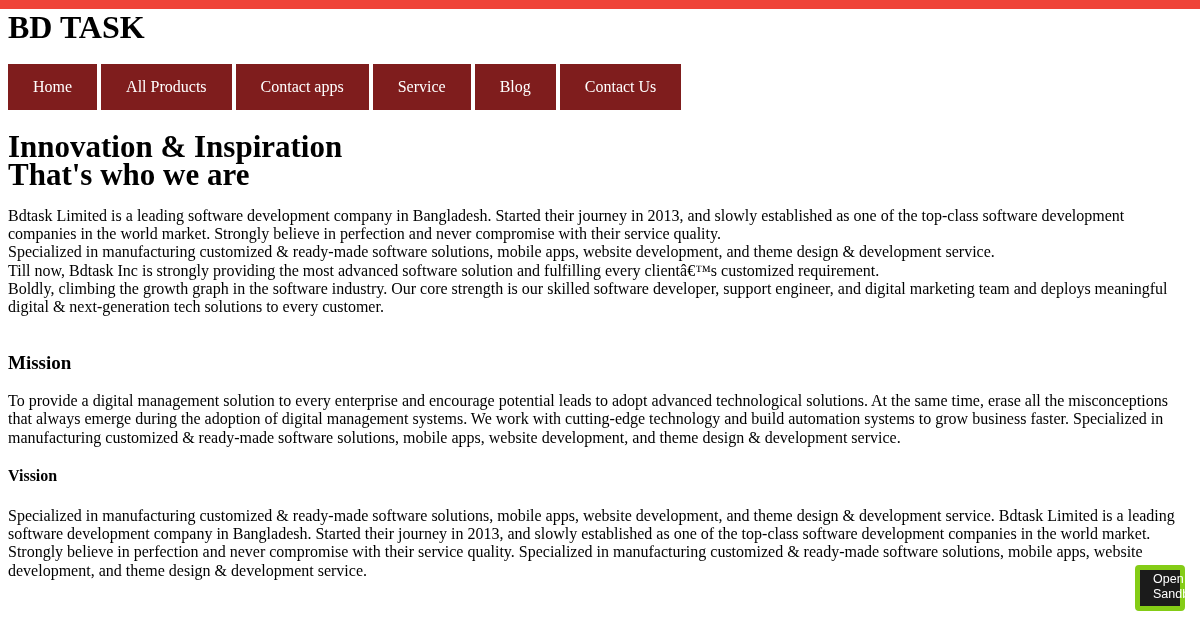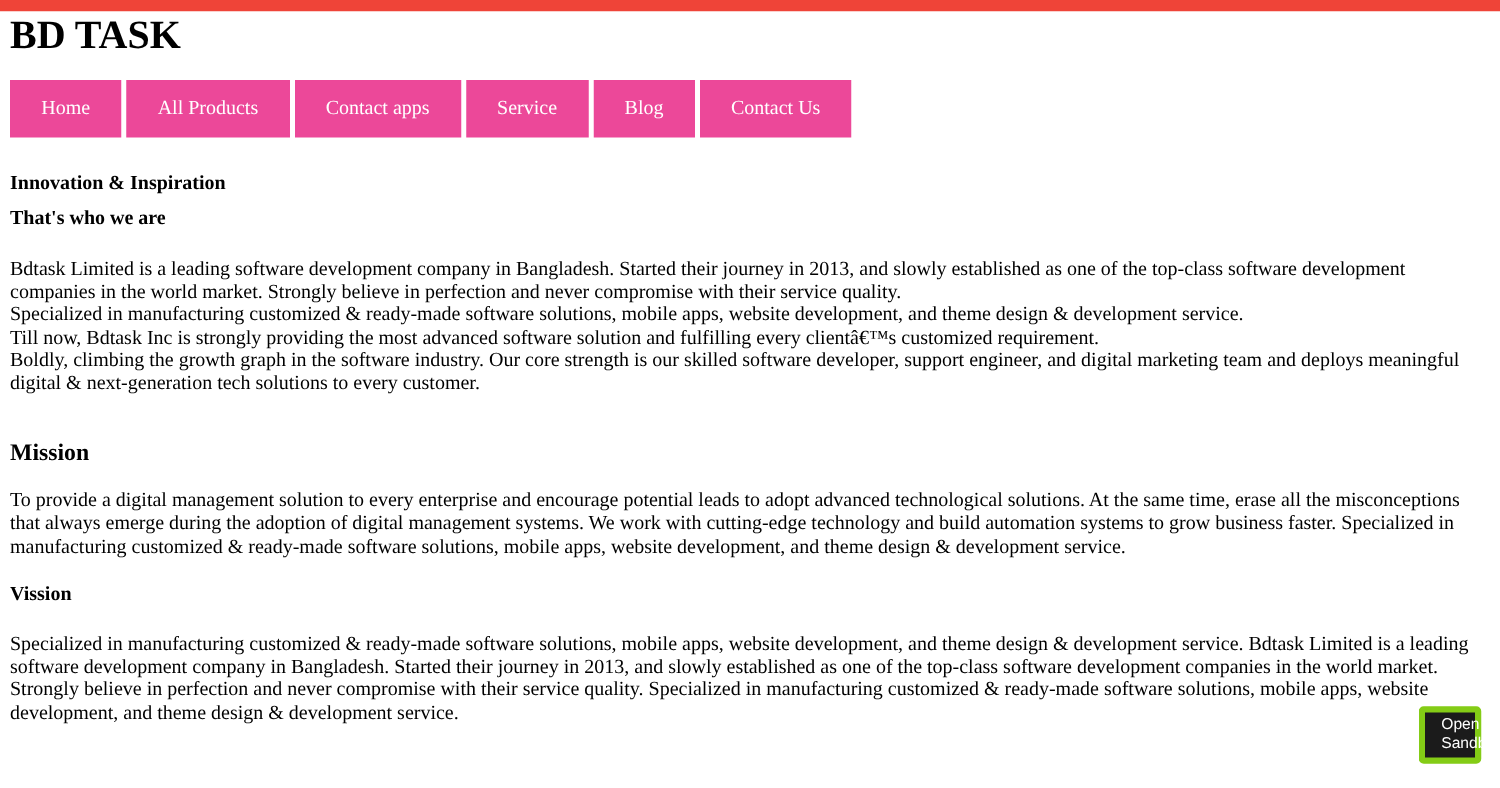--- a/index.html
+++ b/index.html
@@ -28,33 +28,33 @@
     line-height: 1.15;
     margin: 0 0 0 0;
     font-weight: bold;
   }
   nav.main-nav {
     margin: 18px 0 0 0;
     font-size: 0; 
   }
   .nav-btn {
     display: inline-block;
-    background: #ec4899;
+    background: #7f1d1d;
     color: #ffffff;
     font-family: "Liberation Serif", "DejaVu Serif", serif;
     font-size: 16px;
     line-height: 18px;
     padding: 14px 25px;
     margin: 0 4px 0 0;
     border: none;
     cursor: pointer;
     text-align: center;
   }
   h2.about-heading {
-    font-size: 16px;
+    font-size: 31px;
     line-height: 28px;
     margin: 23px 0 0 0;
     font-weight: bold;
   }
   p.body-text {
     font-size: 16px;
     line-height: 1.14;
     font-weight: normal;
     margin: 18px 0 0 0;
   }

